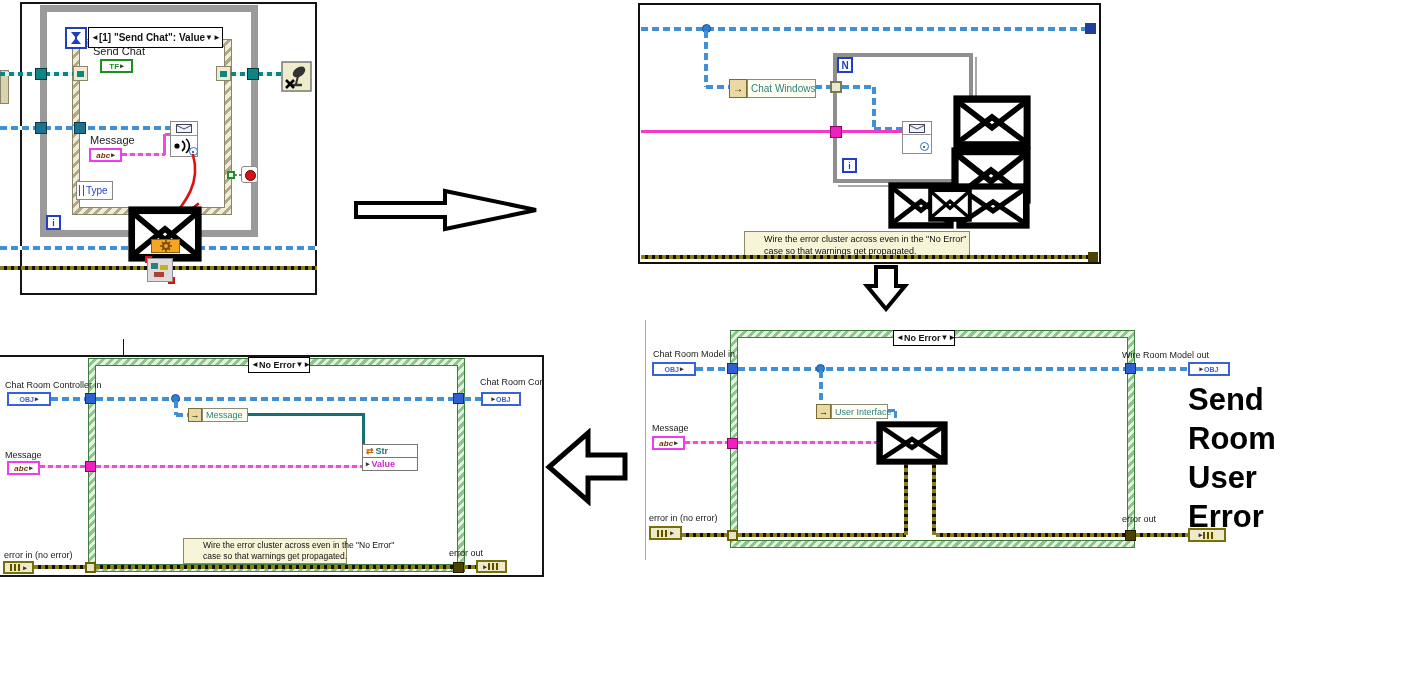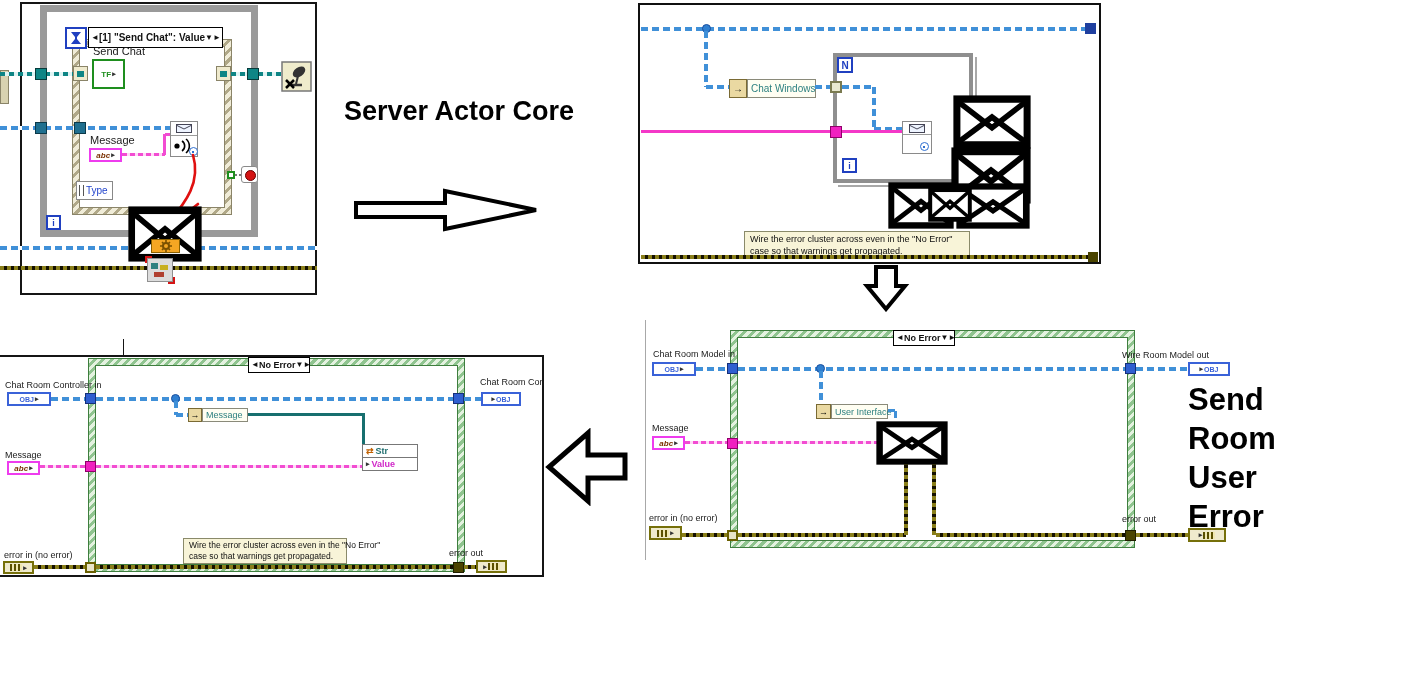--- a/index.html
+++ b/index.html
@@ -53,21 +53,21 @@
           font:10px "Liberation Sans",sans-serif;display:flex;align-items:center;padding:0 3px;
           box-sizing:border-box;white-space:nowrap;}
   .tun{position:absolute;box-sizing:border-box;}
   .dot{position:absolute;border-radius:50%;background:#2f7fd0;border:1px solid #1a4f9f;box-sizing:border-box;}
   .vi{position:absolute;background:#fff;border:1.5px solid #8a8a8a;box-sizing:border-box;}
   .viseam{position:absolute;left:0;right:0;height:1px;background:#9a9a9a;}
   .bluecirc{position:absolute;width:9px;height:9px;border:1.5px solid #2f6fd0;border-radius:50%;
             box-sizing:border-box;background:#fff;}
   .bluecirc i{position:absolute;left:2px;top:2.5px;width:2px;height:2px;background:#2f6fd0;}
   .notebox{position:absolute;background:#f8f4d8;border:1px solid #8a8a6a;color:#111;
-           font:9px/1.35 "Liberation Sans",sans-serif;padding:1px 5px;box-sizing:border-box;white-space:nowrap;}
+           font:9px/1.35 "Liberation Sans",sans-serif;padding:1px 19px;box-sizing:border-box;white-space:nowrap;}
   .env{position:absolute;}
   .stopbtn{position:absolute;width:17px;height:17px;background:#fff;border:1.5px solid #8a8a8a;
            border-radius:3px;box-sizing:border-box;}
   .stopbtn i{position:absolute;left:2.5px;top:2.5px;width:9px;height:9px;border-radius:50%;
              background:#d41414;border:1px solid #6a0000;}
   .typebox{position:absolute;background:#fff;border:1.5px solid #888;display:flex;align-items:center;
            box-sizing:border-box;color:#2244cc;font:10px "Liberation Sans",sans-serif;padding-left:2px;gap:2px;}
   .typebar{width:3px;height:70%;border-left:1px solid #555;border-right:1px solid #555;}
   .dyn{position:absolute;width:15px;height:15px;background:#efeacd;border:1px solid #8a8468;box-sizing:border-box;}
   .dyn i{position:absolute;left:3px;top:4px;width:7px;height:6px;background:#0e8585;}
@@ -128,21 +128,21 @@
   <svg class="abs" style="left:281px;top:61px" width="31" height="31">
     <rect x="1" y="1" width="29" height="29" fill="#efeccc" stroke="#777" stroke-width="1.5"></rect>
     <ellipse cx="18" cy="11" rx="7" ry="4.5" fill="#333" transform="rotate(-35 18 11)"></ellipse>
     <line x1="17" y1="15" x2="15" y2="23" stroke="#333" stroke-width="2"></line>
     <line x1="10" y1="24" x2="21" y2="24" stroke="#333" stroke-width="2.5"></line>
     <line x1="5" y1="19" x2="13" y2="27" stroke="#000" stroke-width="2.5"></line>
     <line x1="5" y1="27" x2="13" y2="19" stroke="#000" stroke-width="2.5"></line>
   </svg>
 
   <div class="lbl" style="left:93px;top:45px;font-size:11px">Send Chat</div>
-  <div class="term t-tf" style="left:92px;top:59px;width:33px;height:30px">
+  <div class="term t-tf" style="left:100px;top:59px;width:33px;height:14px">
     <span>TF</span>
     <span class="arr">▸</span>
   </div>
 
   <div class="wh-blue" style="left:0;top:126px;width:172px"></div>
   <div class="tun" style="left:35px;top:122px;width:12px;height:12px;background:#1f6f8f;border:1px solid #0c3a4a"></div>
   <div class="tun" style="left:74px;top:122px;width:12px;height:12px;background:#1f6f8f;border:1px solid #0c3a4a"></div>
 
   <div class="lbl" style="left:90px;top:134px;font-size:11px">Message</div>
   <div class="term t-abc" style="left:89px;top:148px;width:33px;height:14px">
@@ -203,21 +203,20 @@
   </svg>
 
   <div class="subvi" style="left:147px;top:258px;width:26px;height:24px">
     <div class="abs" style="left:3px;top:4px;width:7px;height:6px;background:#2e8080"></div>
     <div class="abs" style="left:12px;top:6px;width:8px;height:5px;background:#c8b020"></div>
     <div class="abs" style="left:6px;top:13px;width:10px;height:5px;background:#b04030"></div>
     <div class="abs" style="left:-3px;top:-3px;width:5px;height:5px;border-left:2px solid #d41414;border-top:2px solid #d41414"></div>
     <div class="abs" style="right:-3px;bottom:-3px;width:5px;height:5px;border-right:2px solid #d41414;border-bottom:2px solid #d41414"></div>
   </div>
 
-  <div class="bigtxt" style="left:344px;top:96px;font-size:27px">Server Actor Core</div>
   <svg class="abs" style="left:352px;top:186px" width="192" height="48">
     <polygon points="4,17 93,17 93,5 184,24 93,43 93,31 4,31" fill="#fff" stroke="#000" stroke-width="4" stroke-linejoin="miter"></polygon>
   </svg>
 
   <div class="abs" style="left:638px;top:3px;width:463px;height:261px;border:2px solid #101010;box-sizing:border-box"></div>
 
   <div class="wh-blue" style="left:641px;top:27px;width:450px"></div>
   <div class="dot" style="left:702px;top:24px;width:9px;height:9px"></div>
   <div class="abs" style="left:1085px;top:23px;width:11px;height:11px;background:#1f3f9f"></div>
   <div class="wv-blue" style="left:704px;top:31px;height:56px"></div>

